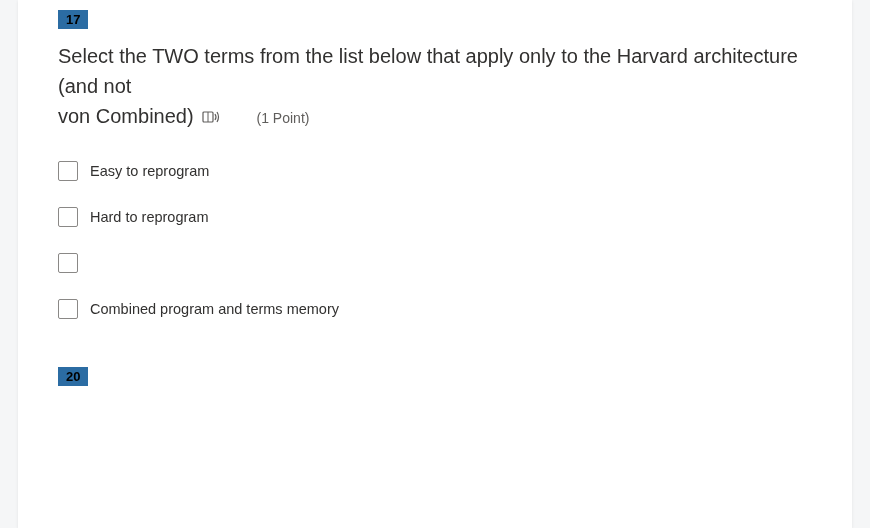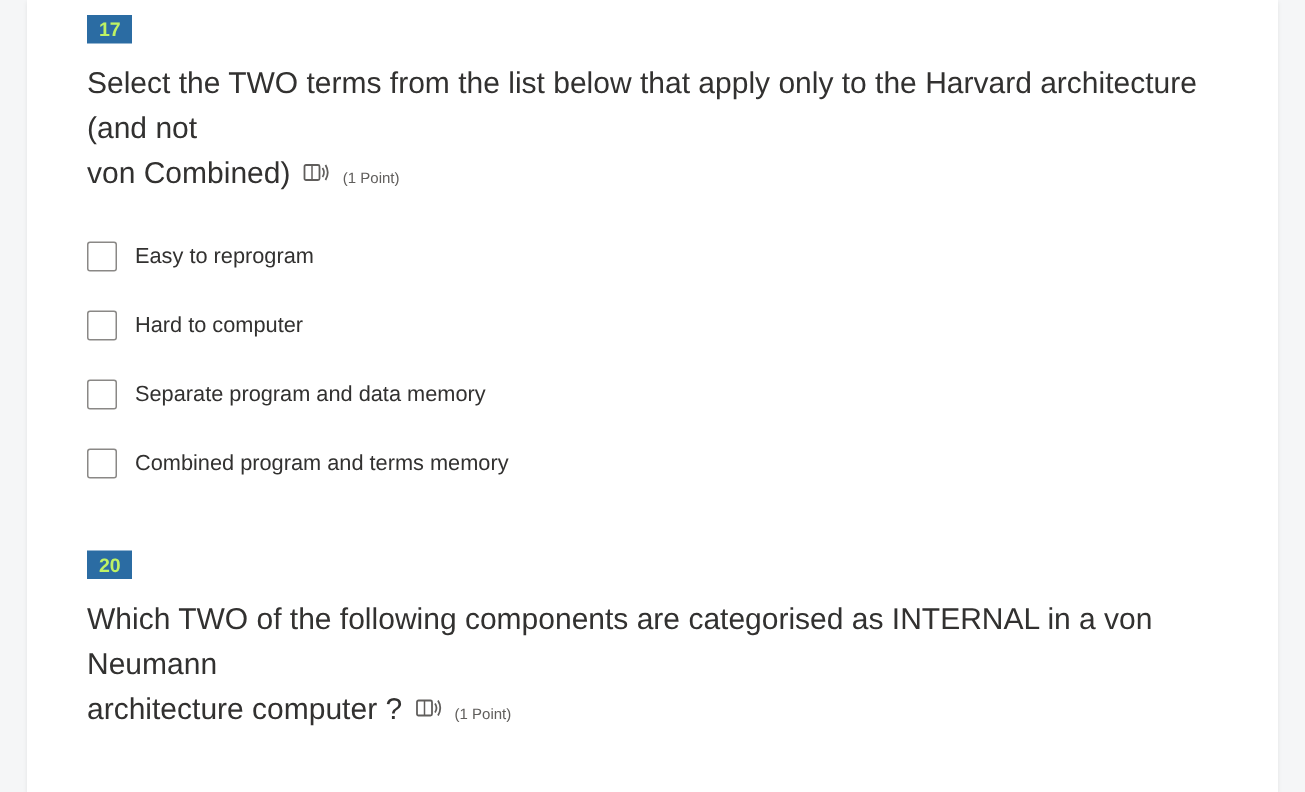--- a/index.html
+++ b/index.html
@@ -21,40 +21,41 @@
       padding: 10px 40px 0 40px;
       min-height: 528px;
       box-shadow: 0 1px 3px rgba(0,0,0,0.08);
     }
     .question-block {
       margin-bottom: 48px;
     }
     .question-number {
       display: inline-block;
       background: #2b6ca3;
-      color: #bef264;
+      color: #000000;
       font-size: 13px;
       font-weight: 600;
       padding: 2px 8px;
       margin-bottom: 12px;
     }
     .question-text {
       color: #323130;
       font-size: 20px;
       line-height: 1.5;
       margin-bottom: 4px;
     }
     .immersive-icon {
       display: inline-block;
       vertical-align: middle;
       margin: 0 4px;
     }
     .points {
       color: #605e5c;
-      font-size: 10px;
+      font-size: 14px;
+      margin-left: 28px;
     }
     .options {
       margin-top: 30px;
     }
     .option-row {
       display: flex;
       align-items: center;
       margin-bottom: 26px;
     }
     .checkbox {
@@ -94,43 +95,29 @@
       <span class="points">(1 Point)</span>
     </div>
 
     <div class="options">
       <div class="option-row">
         <div class="checkbox"></div>
         <span class="option-label">Easy to reprogram</span>
       </div>
       <div class="option-row">
         <div class="checkbox"></div>
-        <span class="option-label">Hard to computer</span>
+        <span class="option-label">Hard to reprogram</span>
       </div>
       <div class="option-row">
         <div class="checkbox"></div>
-        <span class="option-label">Separate program and data memory</span>
       </div>
       <div class="option-row">
         <div class="checkbox"></div>
         <span class="option-label">Combined program and terms memory</span>
       </div>
     </div>
   </div>
 
   <div class="question-block">
     <div class="question-number">20</div>
-    <div>
-      <span class="question-text">Which TWO of the following components are categorised as INTERNAL in a von Neumann</span><br>
-      <span class="question-text">architecture computer ?</span>
-      <span class="immersive-icon">
-        <svg width="18" height="14" viewBox="0 0 18 14">
-          <rect x="1" y="2" width="10" height="10" fill="none" stroke="#605e5c" stroke-width="1.2" rx="1"></rect>
-          <line x1="6" y1="2" x2="6" y2="12" stroke="#605e5c" stroke-width="1"></line>
-          <path d="M 13 4 Q 15 7 13 10" fill="none" stroke="#605e5c" stroke-width="1.2"></path>
-          <path d="M 15 2 Q 18 7 15 12" fill="none" stroke="#605e5c" stroke-width="1.2"></path>
-        </svg>
-      </span>
-      <span class="points">(1 Point)</span>
-    </div>
   </div>
 
 </div>
 
 </body></html>

